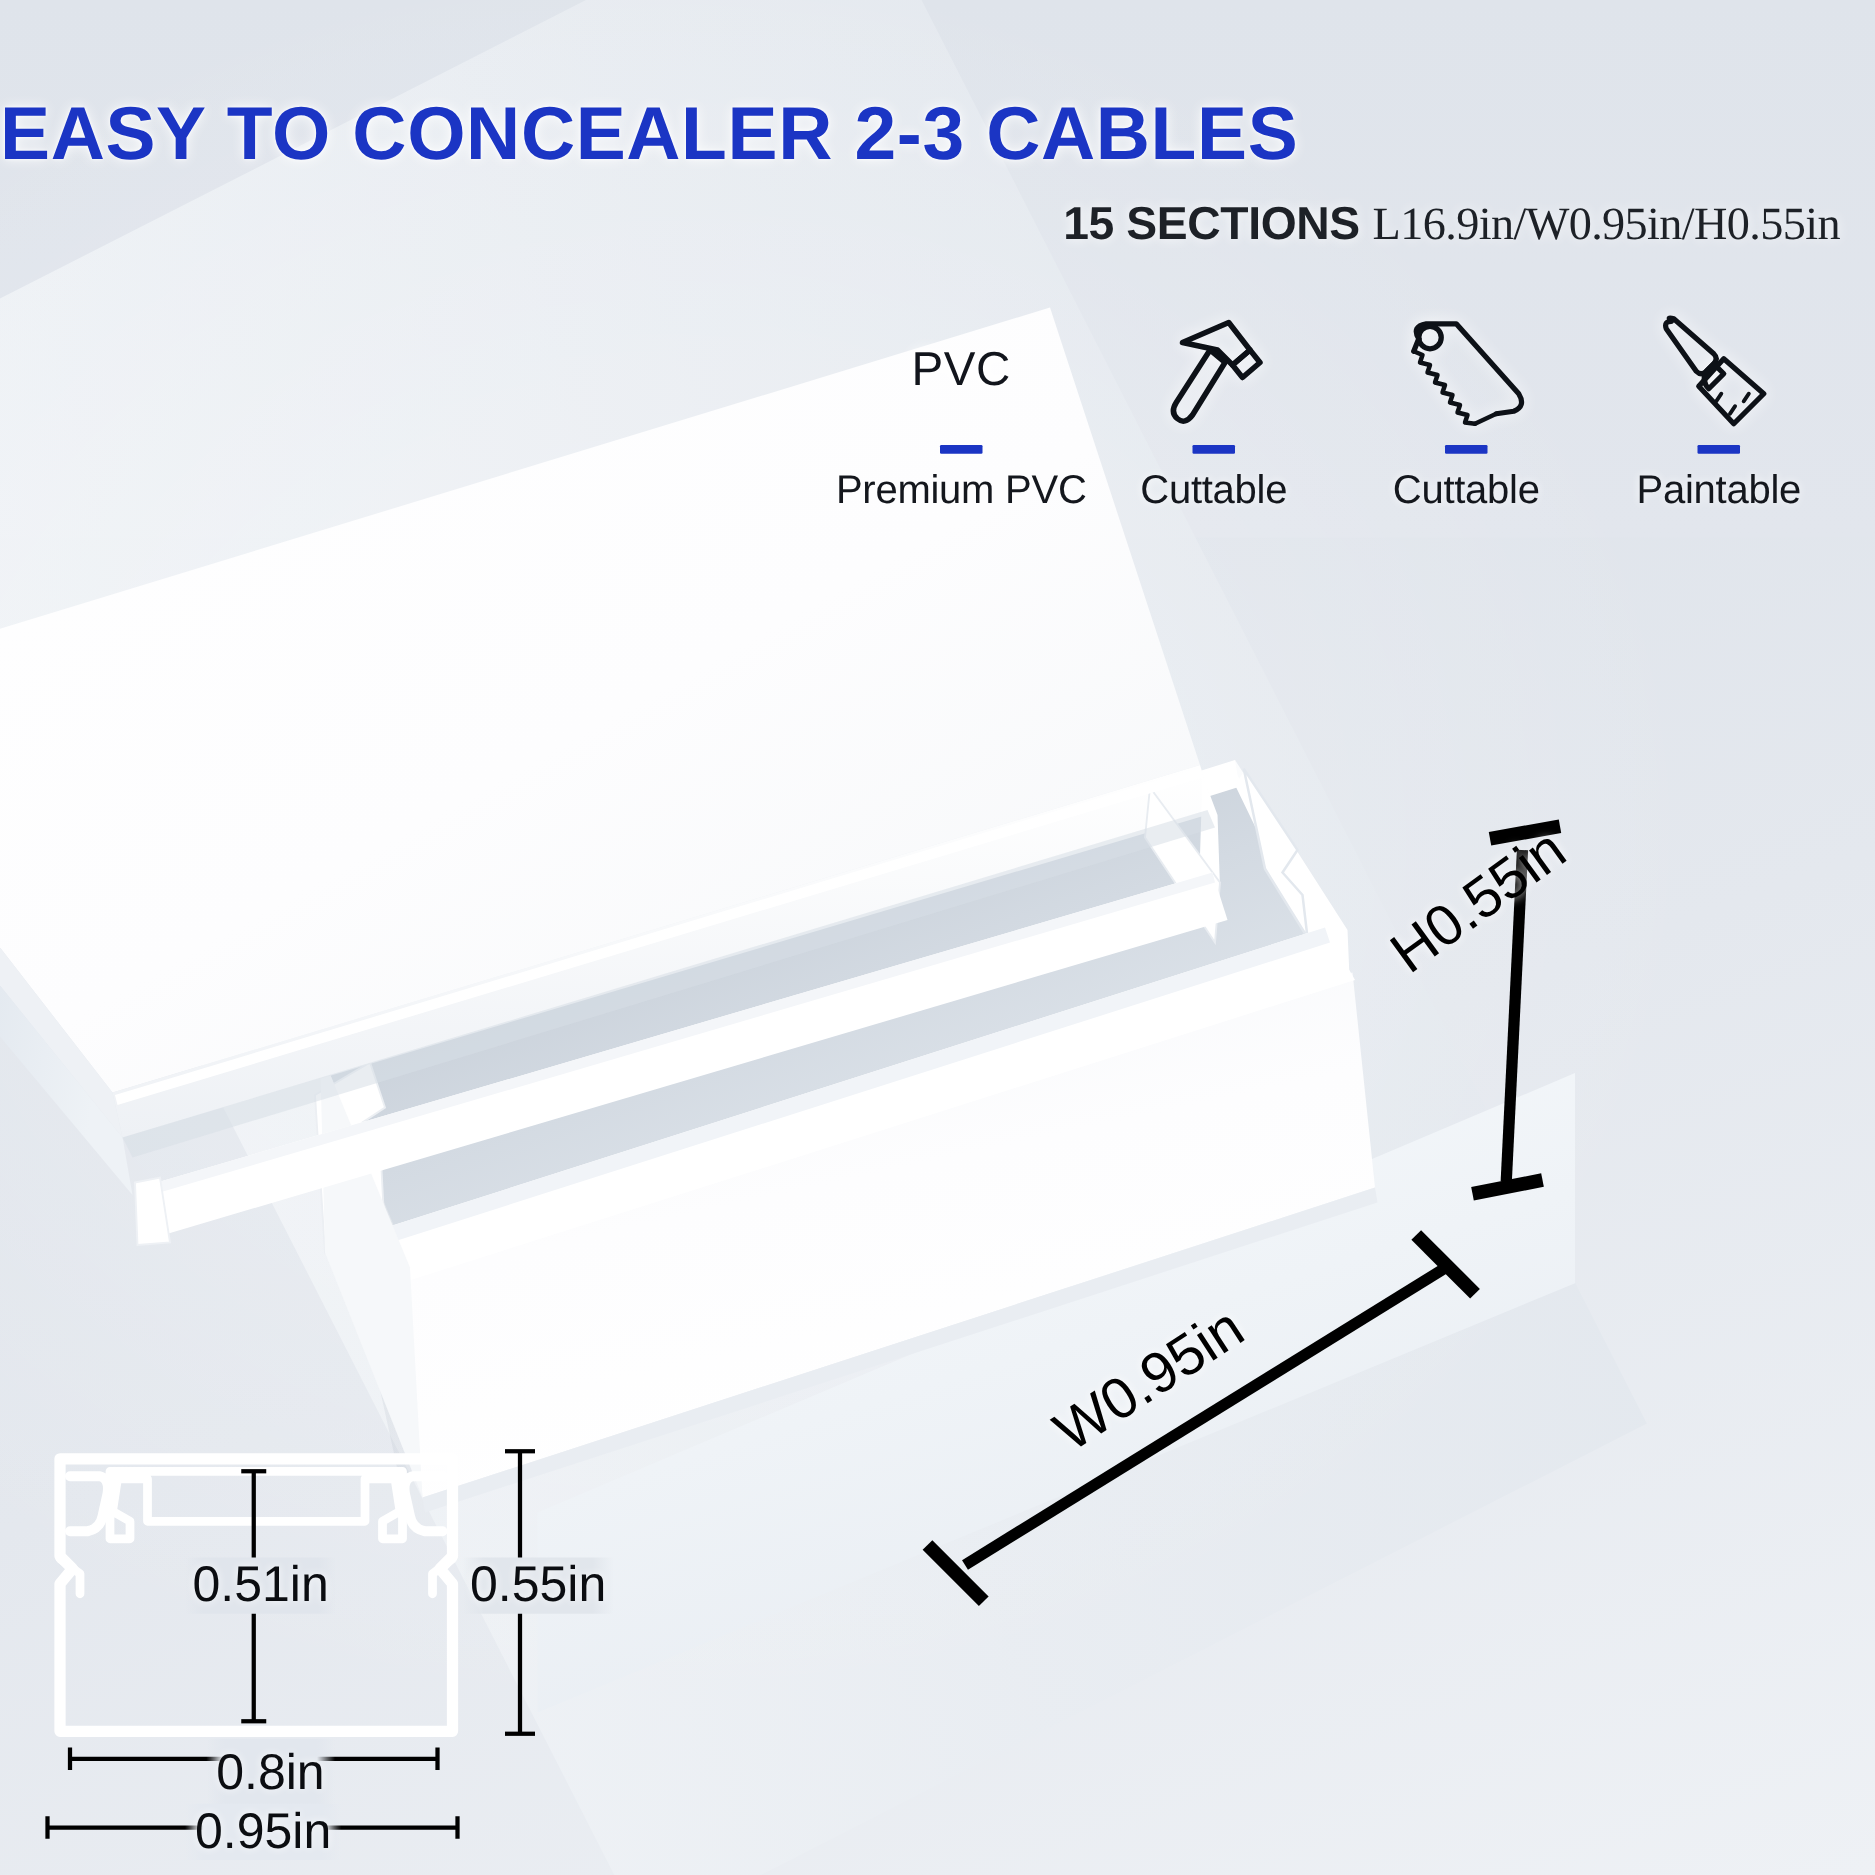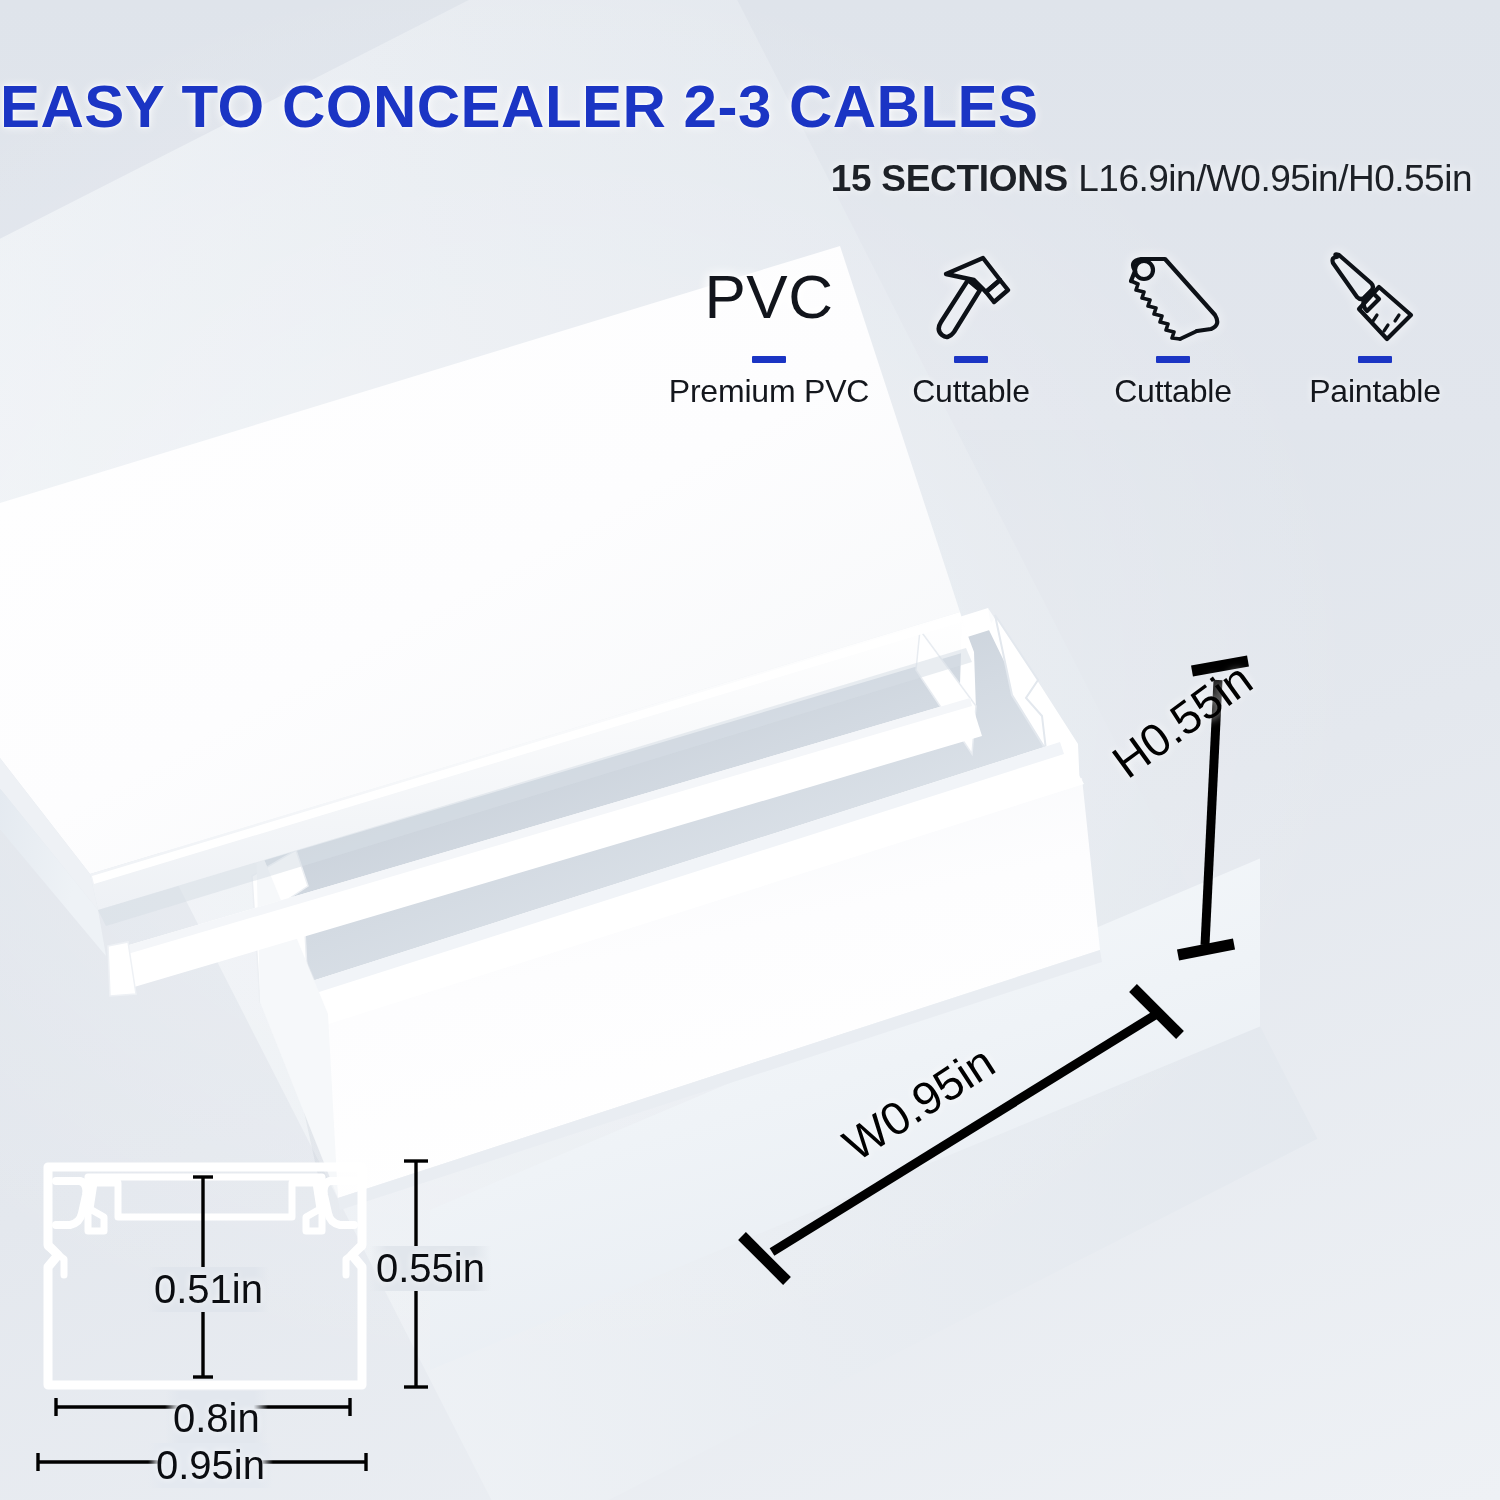--- a/index.html
+++ b/index.html
@@ -54,21 +54,21 @@
     position: absolute;
     left: 0; right: 28px;
     top: 158px;
     text-align: right;
     font-size: 37px;
     color: #1d2127;
     text-shadow: 0 0 9px rgba(255,255,255,.9);
     white-space: nowrap;
   }
   .subline .strong { font-weight: 700; letter-spacing: -.3px; margin-top: 44px; }
-  .subline .light  { font-weight: 400; letter-spacing: -.5px; }
+  .subline .light  { font-weight: 400; letter-spacing: -.5px; font-family: Liberation Serif, serif; }
 
   
   .features {
     position: absolute;
     top: 248px;
     right: 24px;
     display: flex;
     align-items: flex-end;
     gap: 0px;
   }
@@ -80,21 +80,21 @@
   }
   .feature-icon {
     height: 96px;
     display: flex;
     align-items: center;
     justify-content: center;
     filter: drop-shadow(0 0 6px rgba(255,255,255,.95));
   }
   .feature-icon svg { display: block; overflow: visible; }
   .pvc-text {
-    font-size: 62px;
+    font-size: 38px;
     font-weight: 400;
     color: #12151c;
     letter-spacing: .5px;
     text-shadow: 0 0 8px rgba(255,255,255,.95);
   }
   .feature-dash {
     width: 34px;
     height: 7px;
     border-radius: 1px;
     background: #1b35c4;
@@ -393,18 +393,18 @@
         <line x1="26" y1="243" x2="26" y2="261"></line>
         <line x1="320" y1="243" x2="320" y2="261"></line>
 
         <line x1="8" y1="307" x2="336" y2="307"></line>
         <line x1="8" y1="298" x2="8" y2="316"></line>
         <line x1="336" y1="298" x2="336" y2="316"></line>
       </g>
     </svg>
   </div>
 
-  <div class="xs-label xs-051" style="background:linear-gradient(90deg,rgba(224,229,236,0) 0%,#e0e5ec 12%,#e0e5ec 88%,rgba(224,229,236,0) 100%); padding:0 6px;margin-top:21px;">0.51in</div>
+  <div class="xs-label xs-051" style="background:linear-gradient(90deg,rgba(224,229,236,0) 0%,#e0e5ec 12%,#e0e5ec 88%,rgba(224,229,236,0) 100%); padding:0 6px;">0.51in</div>
   <div class="xs-label xs-055" style="background:linear-gradient(90deg,rgba(224,229,236,0) 0%,#e1e6ec 14%,#e1e6ec 86%,rgba(224,229,236,0) 100%); padding:0 6px;">0.55in</div>
   <div class="xs-label xs-08" style="background:linear-gradient(90deg,rgba(226,231,238,0) 0%,#e2e7ee 14%,#e2e7ee 86%,rgba(226,231,238,0) 100%); padding:5px 8px;">0.8in</div>
   <div class="xs-label xs-095" style="background:linear-gradient(90deg,rgba(228,233,240,0) 0%,#e4e9f0 12%,#e4e9f0 88%,rgba(228,233,240,0) 100%); padding:0 8px;text-align:right;">0.95in</div>
 
 </div>
 
 </body></html>

